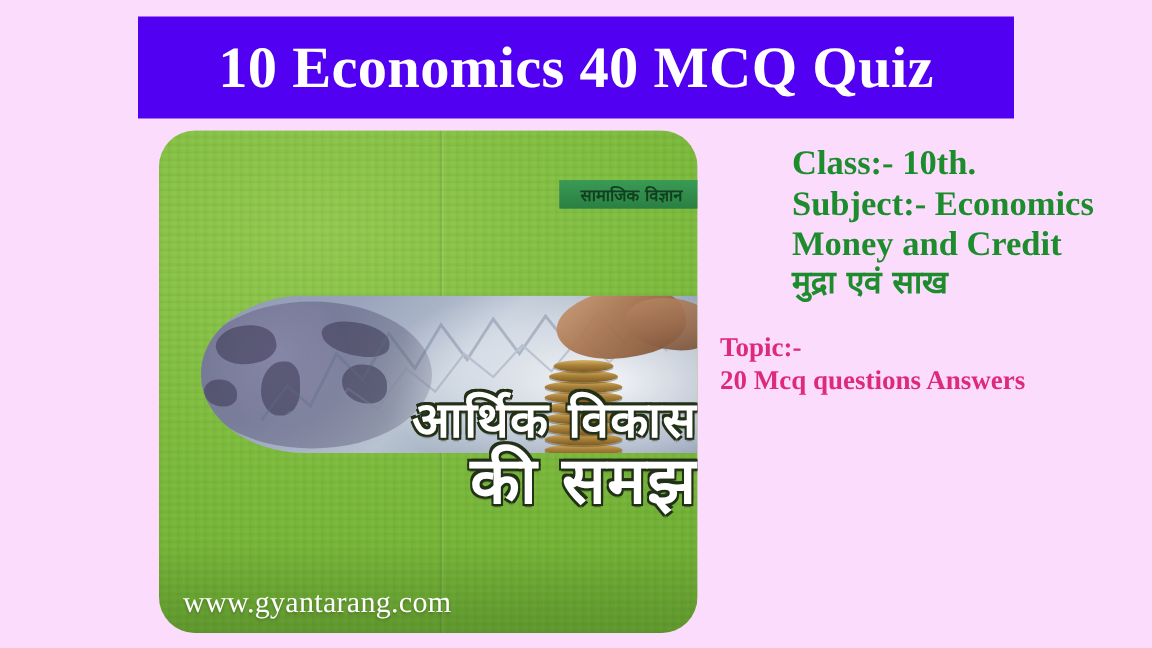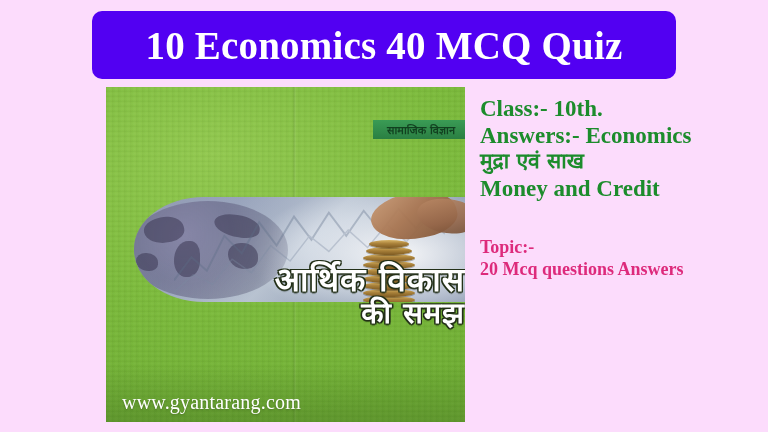--- a/index.html
+++ b/index.html
@@ -26,21 +26,20 @@
     position: absolute;
     left: 92px;
     top: 11px;
     width: 584px;
     height: 68px;
     background: #5200f2;
     display: flex;
     align-items: center;
     justify-content: center;
     box-sizing: border-box;
-    border-radius: 10px;
   }
   .title-banner .title-text {
     color: #ffffff;
     font-family: "Liberation Serif", "DejaVu Serif", serif;
     font-weight: bold;
     font-size: 39px;
     letter-spacing: 0.2px;
     line-height: 1;
     white-space: nowrap;
   }
@@ -49,20 +48,21 @@
   .book {
     position: absolute;
     left: 106px;
     top: 87px;
     width: 359px;
     height: 335px;
     overflow: hidden;
     background: #7fbf3f;
     background-image:
       radial-gradient(ellipse 120% 80% at 30% 20%, #92c94f 0%, #7cbb3c 55%, #6fae33 100%);
+    border-radius: 24px;
   }
   .book .noise {
     position: absolute;
     inset: 0;
     background-image:
       repeating-linear-gradient(0deg, rgba(0,0,0,0.035) 0px, rgba(0,0,0,0) 2px, rgba(255,255,255,0.03) 3px, rgba(0,0,0,0) 5px),
       repeating-linear-gradient(90deg, rgba(0,0,0,0.03) 0px, rgba(0,0,0,0) 3px, rgba(255,255,255,0.025) 4px, rgba(0,0,0,0) 6px);
     pointer-events: none;
   }
   
@@ -215,21 +215,21 @@
     font-family: "DejaVu Sans", sans-serif;
     font-weight: bold;
     font-size: 33px;
     letter-spacing: 1px;
     text-shadow:
       -1.4px -1.4px 0 #233018, 1.4px -1.4px 0 #233018,
       -1.4px  1.4px 0 #233018, 1.4px  1.4px 0 #233018,
        0px  2.4px 1px rgba(20,30,12,0.65);
   }
   .book-title .line1 { margin-left: -4px; }
-  .book-title .line2 { font-size: 29px; }
+  .book-title .line2 { font-size: 43px; }
 
   .watermark {
     position: absolute;
     left: 16px;
     bottom: 8px;
     color: #ffffff;
     font-family: "Liberation Serif", "DejaVu Serif", serif;
     font-size: 20px;
     letter-spacing: 0.2px;
     text-shadow: 0 1px 2px rgba(0,0,0,0.25);
@@ -250,28 +250,29 @@
     width: 284px;
   }
   .info .meta-line {
     display: block;
     color: #1c8c2c;
     font-family: "Liberation Serif", "DejaVu Serif", serif;
     font-weight: bold;
     font-size: 23px;
     line-height: 1.18;
     white-space: nowrap;
+    margin-left: 48px;
   }
   .info .meta-line.hindi {
     font-family: "DejaVu Sans", sans-serif;
     font-size: 21px;
     line-height: 1.22;
   }
   .info .topic-block {
-    margin-top: 34px;
+    margin-top: 18px;
   }
   .info .topic-line {
     display: block;
     color: #dd2a7b;
     font-family: "Liberation Serif", "DejaVu Serif", serif;
     font-weight: bold;
     font-size: 18px;
     line-height: 1.25;
     white-space: nowrap;
   }
@@ -330,23 +331,23 @@
       <span class="line line1">आर्थिक विकास</span>
       <span class="line line2">की समझ</span>
     </div>
 
     <div class="bottom-shade"></div>
     <div class="watermark">www.gyantarang.com</div>
   </div>
 
   <div class="info">
     <span class="meta-line">Class:- 10th.</span>
-    <span class="meta-line">Answers:- Economics</span>
+    <span class="meta-line">Subject:- Economics</span>
+    <span class="meta-line">Money and Credit</span>
     <span class="meta-line hindi">मुद्रा एवं साख</span>
-    <span class="meta-line">Money and Credit</span>
 
     <div class="topic-block">
       <span class="topic-line">Topic:-</span>
       <span class="topic-line">20 Mcq questions Answers</span>
     </div>
   </div>
 
 </div>
 
 </body></html>

